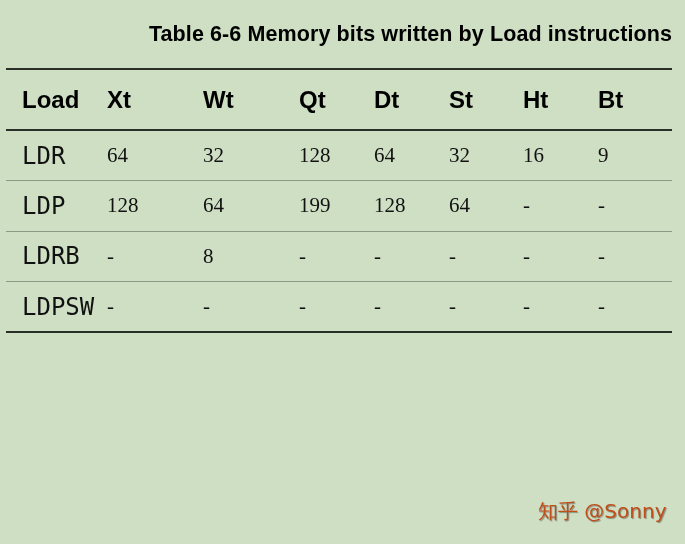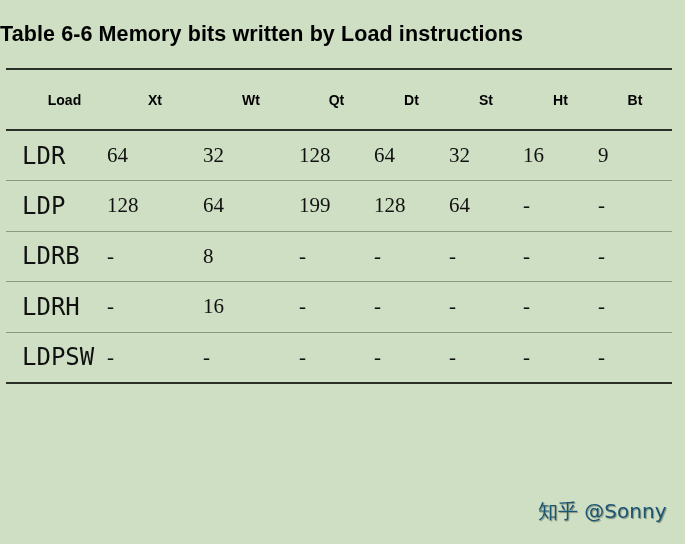--- a/index.html
+++ b/index.html
@@ -11,45 +11,45 @@
     height: 544px;
     background: #cfdfc4;
     position: relative;
     overflow: hidden;
   }
   .caption {
     position: absolute;
     left: 0;
     right: 13px;
     top: 22px;
-    text-align: left;
+    text-align: right;
     font-family: "Liberation Sans", sans-serif;
     font-weight: bold;
     font-size: 21.5px;
     color: #000;
     letter-spacing: 0.1px;
   }
   table.tbl {
     position: absolute;
     left: 6px;
     top: 68px;
     width: 666px;
     border-collapse: collapse;
     table-layout: fixed;
   }
   table.tbl thead tr {
     border-top: 2px solid #2a2f28;
     border-bottom: 2px solid #2a2f28;
     height: 61px;
   }
   table.tbl th {
-    text-align: center;
+    text-align: left;
     font-family: "Liberation Sans", sans-serif;
     font-weight: bold;
-    font-size: 14px;
+    font-size: 24px;
     color: #000;
     padding: 0;
     vertical-align: middle;
   }
   table.tbl tbody tr {
     height: 50.5px;
     border-bottom: 1px solid #8a9a84;
   }
   table.tbl tbody tr:last-child {
     border-bottom: 2px solid #2a2f28;
@@ -66,21 +66,21 @@
     font-size: 24px;
     color: #111;
   }
   .pad-first { padding-left: 16px !important; }
   .watermark {
     position: absolute;
     left: 538px;
     top: 498px;
     font-family: "DejaVu Sans", sans-serif;
     font-size: 20px;
-    color: #0c4a6e;
+    color: #c2410c;
     text-shadow: 1px 1px 1px #7d8a76;
     opacity: 0.92;
     white-space: nowrap;
   }
 </style>
 </head>
 <body>
 
 <div class="caption">Table 6-6 Memory bits written by Load instructions</div>
 
@@ -132,30 +132,20 @@
       <td class="mono pad-first">LDRB</td>
       <td>-</td>
       <td>8</td>
       <td>-</td>
       <td>-</td>
       <td>-</td>
       <td>-</td>
       <td>-</td>
     </tr>
     <tr>
-      <td class="mono pad-first">LDRH</td>
-      <td>-</td>
-      <td>16</td>
-      <td>-</td>
-      <td>-</td>
-      <td>-</td>
-      <td>-</td>
-      <td>-</td>
-    </tr>
-    <tr>
       <td class="mono pad-first">LDPSW</td>
       <td>-</td>
       <td>-</td>
       <td>-</td>
       <td>-</td>
       <td>-</td>
       <td>-</td>
       <td>-</td>
     </tr>
   </tbody>

